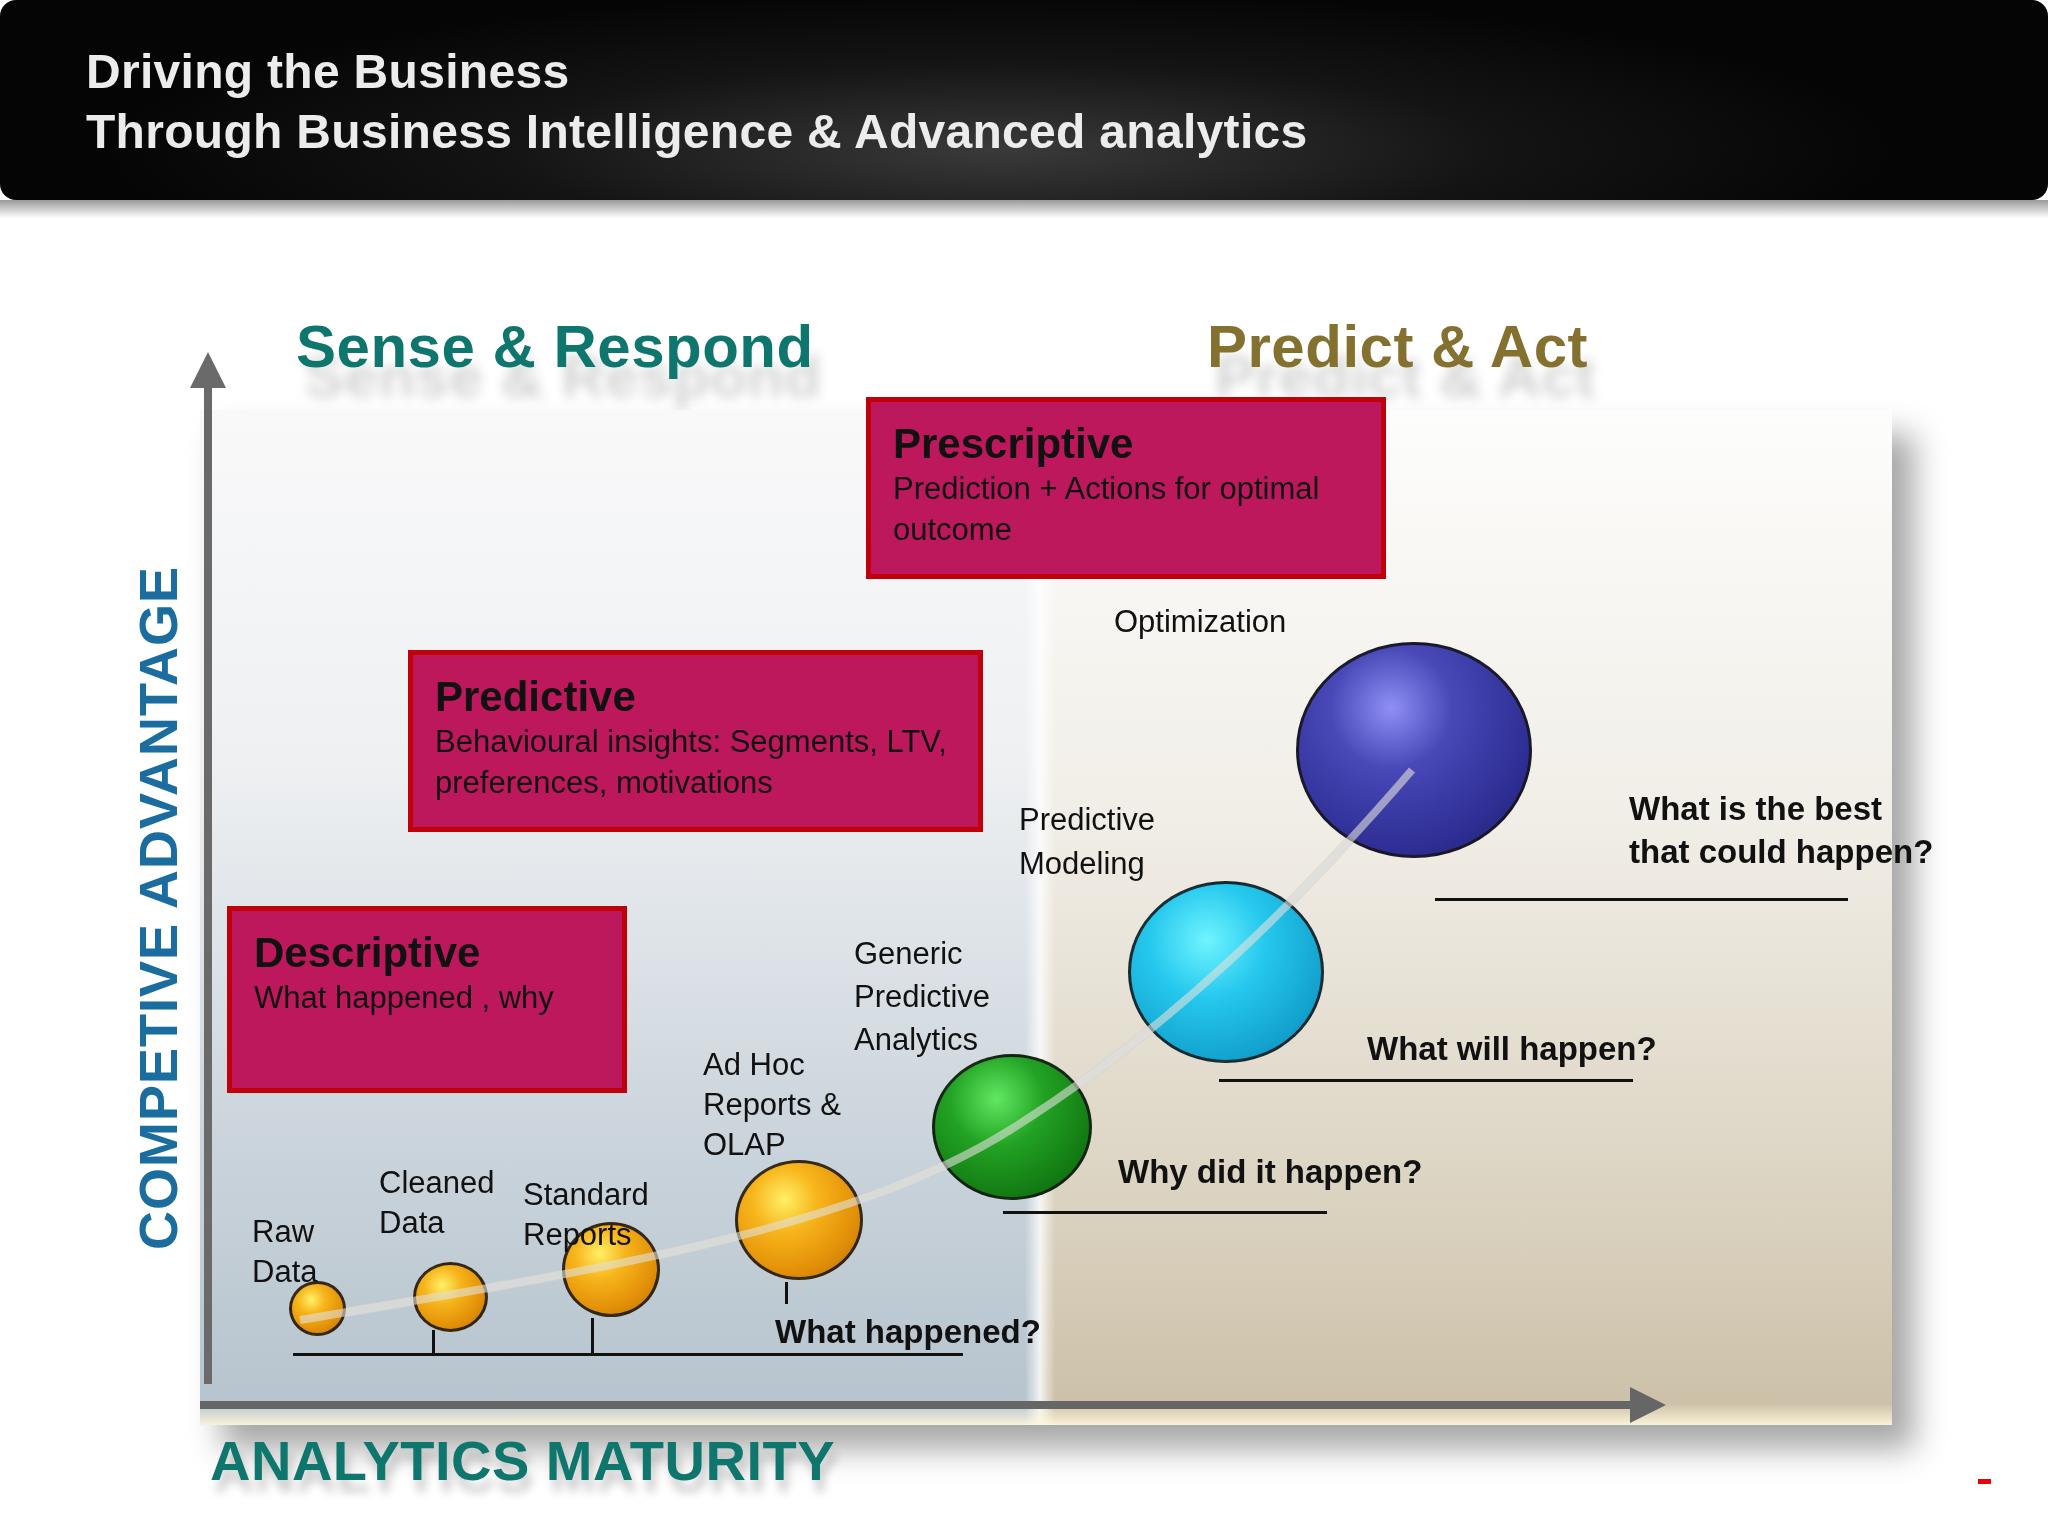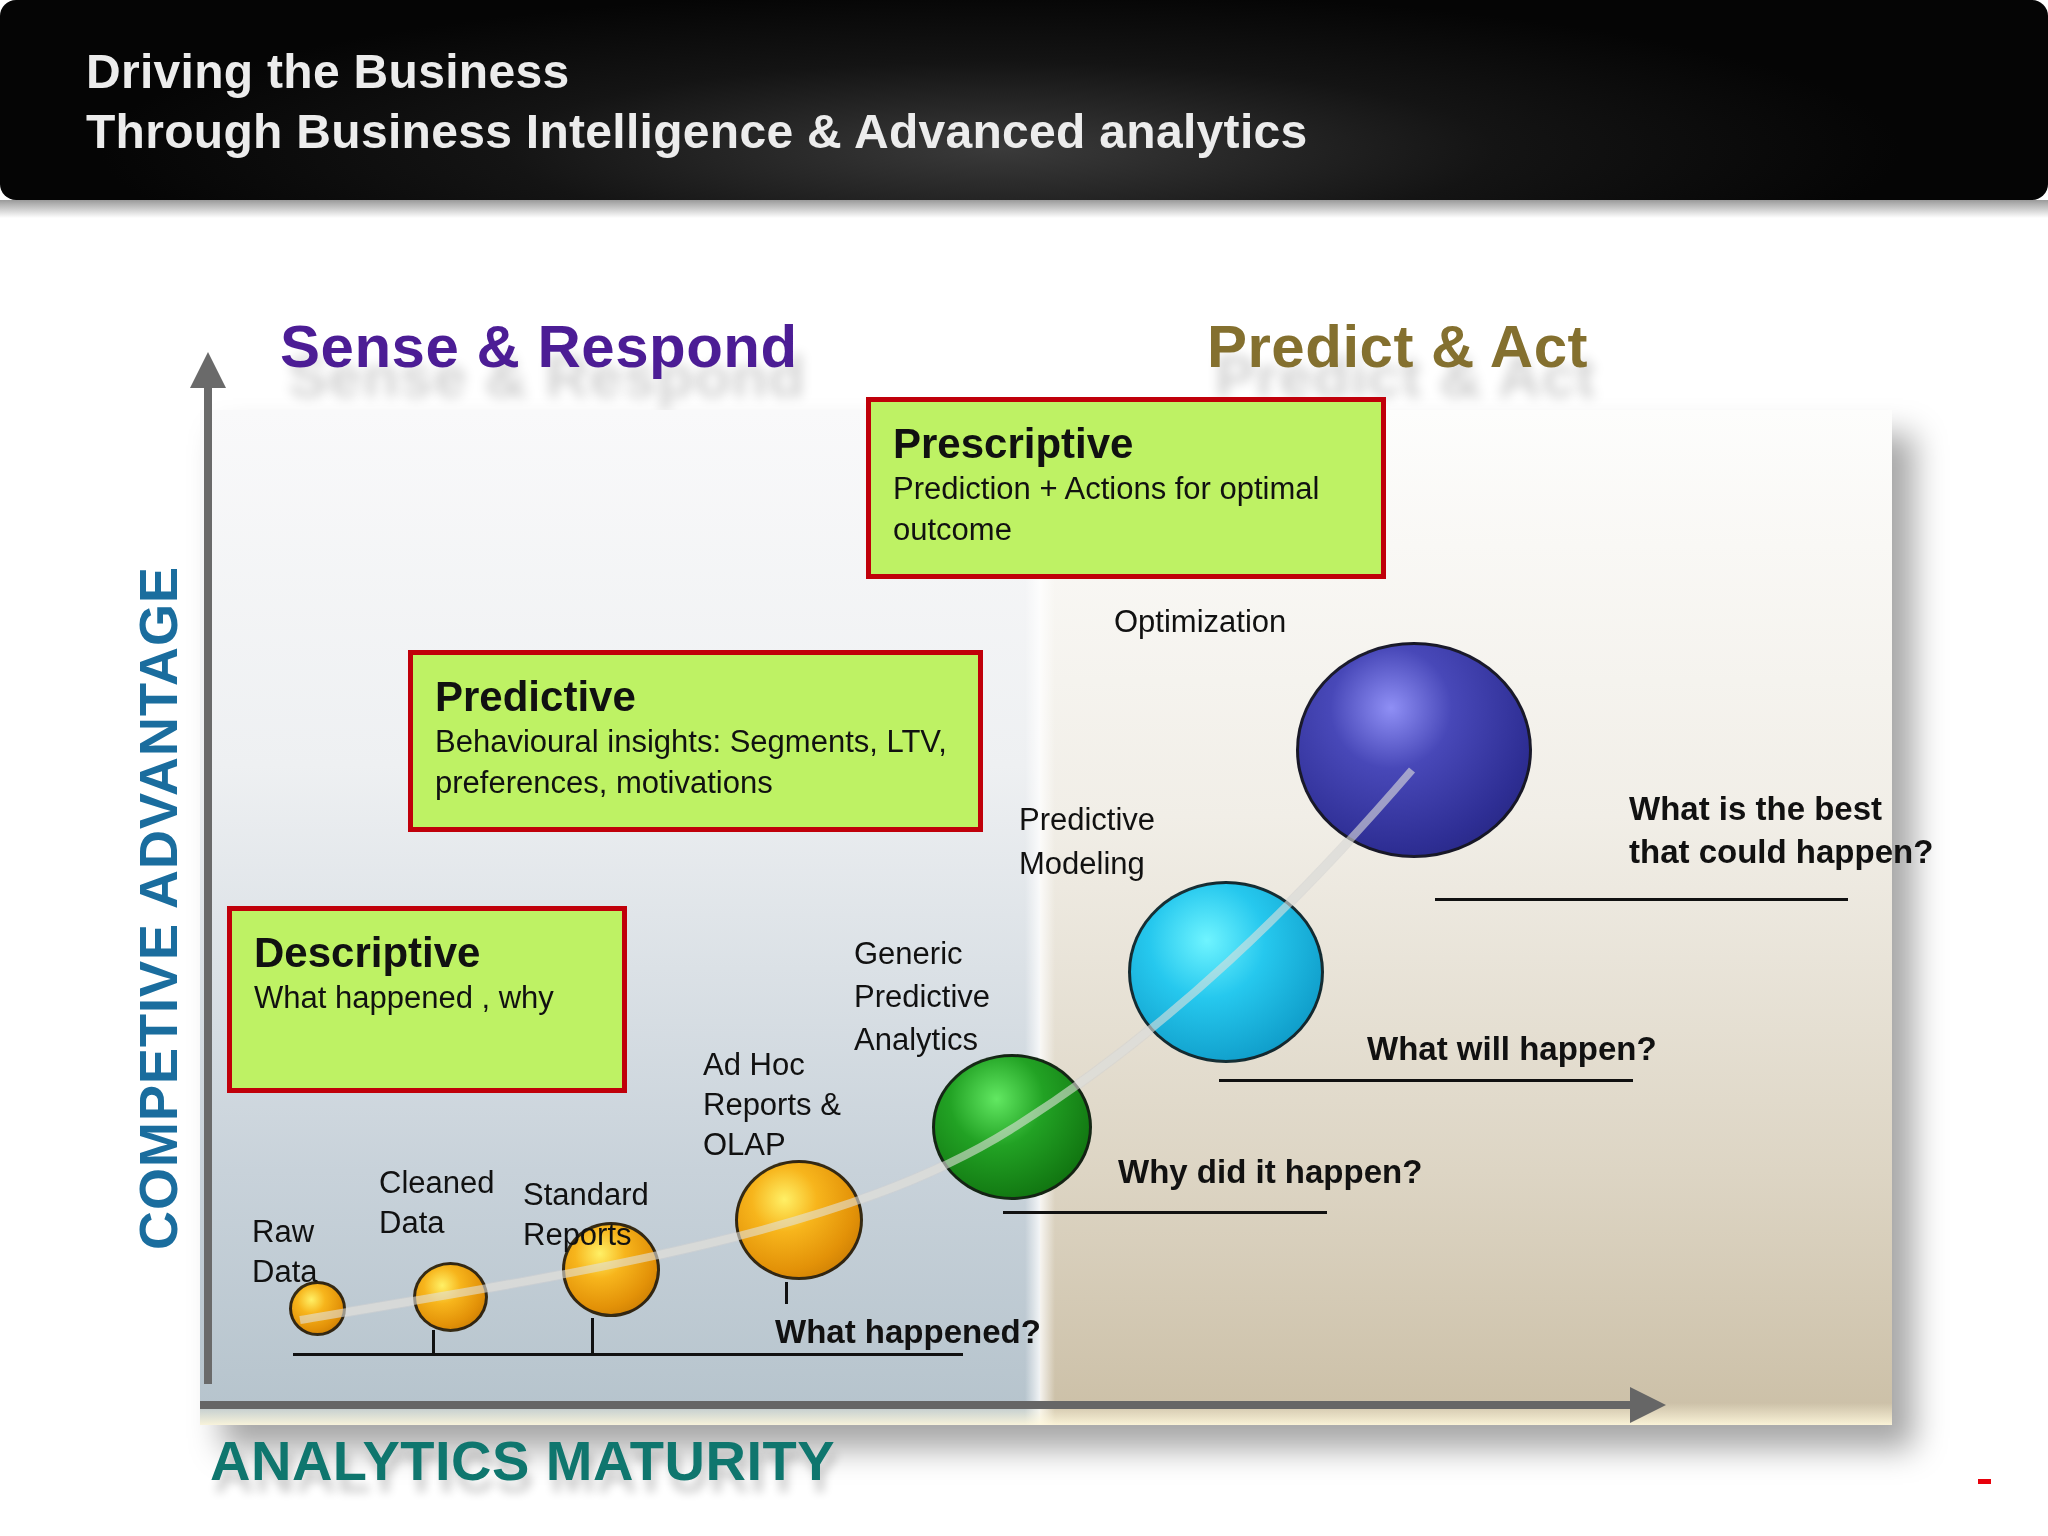--- a/index.html
+++ b/index.html
@@ -21,21 +21,21 @@
     position:absolute; left:86px; color:#ececec; font-weight:bold; font-size:48px;
     letter-spacing:0.3px;
   }
   .t1 { top:44px; }
   .t2 { top:104px; }
 
   .phase-heading {
     position:absolute; top:312px; font-weight:900; font-size:60px; letter-spacing:0.5px;
     text-shadow: 8px 30px 12px rgba(0,0,0,0.18);
   }
-  .sense { left:280px; color:#4c1d95; }
+  .sense { left:296px; color:#0f766e; }
   .predict { left:1207px; color:#84702f; }
 
   .panel {
     position:absolute; left:200px; top:410px; width:1692px; height:1015px;
     box-shadow: 22px 24px 30px rgba(0,0,0,0.35);
   }
   .panel-left {
     position:absolute; left:0; top:0; width:840px; height:100%;
     background:linear-gradient(to bottom, #f9f9fa 0%, #eef0f2 35%, #c8d2da 75%, #b5c3cc 100%);
   }
@@ -67,21 +67,21 @@
     position:absolute; left:-245px; top:880px; width:800px; height:56px; text-align:center;
     transform:rotate(-90deg); transform-origin:center;
     color:#1a6d9e; font-weight:900; font-size:54px; letter-spacing:1px;
   }
   .x-label {
     position:absolute; left:210px; top:1428px; color:#0f766e; font-weight:900; font-size:56px;
     letter-spacing:0.5px; text-shadow: 4px 12px 10px rgba(0,0,0,0.2);
   }
 
   .box {
-    position:absolute; background:#bef264; border:5px solid #c0000a; box-sizing:border-box;
+    position:absolute; background:#be185d; border:5px solid #c0000a; box-sizing:border-box;
     padding:18px 22px; color:#111;
   }
   .box .box-title { font-weight:bold; font-size:42px; line-height:48px; }
   .box .box-desc { font-size:31px; line-height:41px; }
   .box-prescriptive { left:866px; top:397px; width:520px; height:182px; }
   .box-predictive { left:408px; top:650px; width:575px; height:182px; }
   .box-descriptive { left:227px; top:906px; width:400px; height:187px; }
 
   .stage-label { position:absolute; font-size:31px; line-height:40px; color:#111; }
   .question { position:absolute; font-size:33px; line-height:43px; color:#111; font-weight:bold; }

